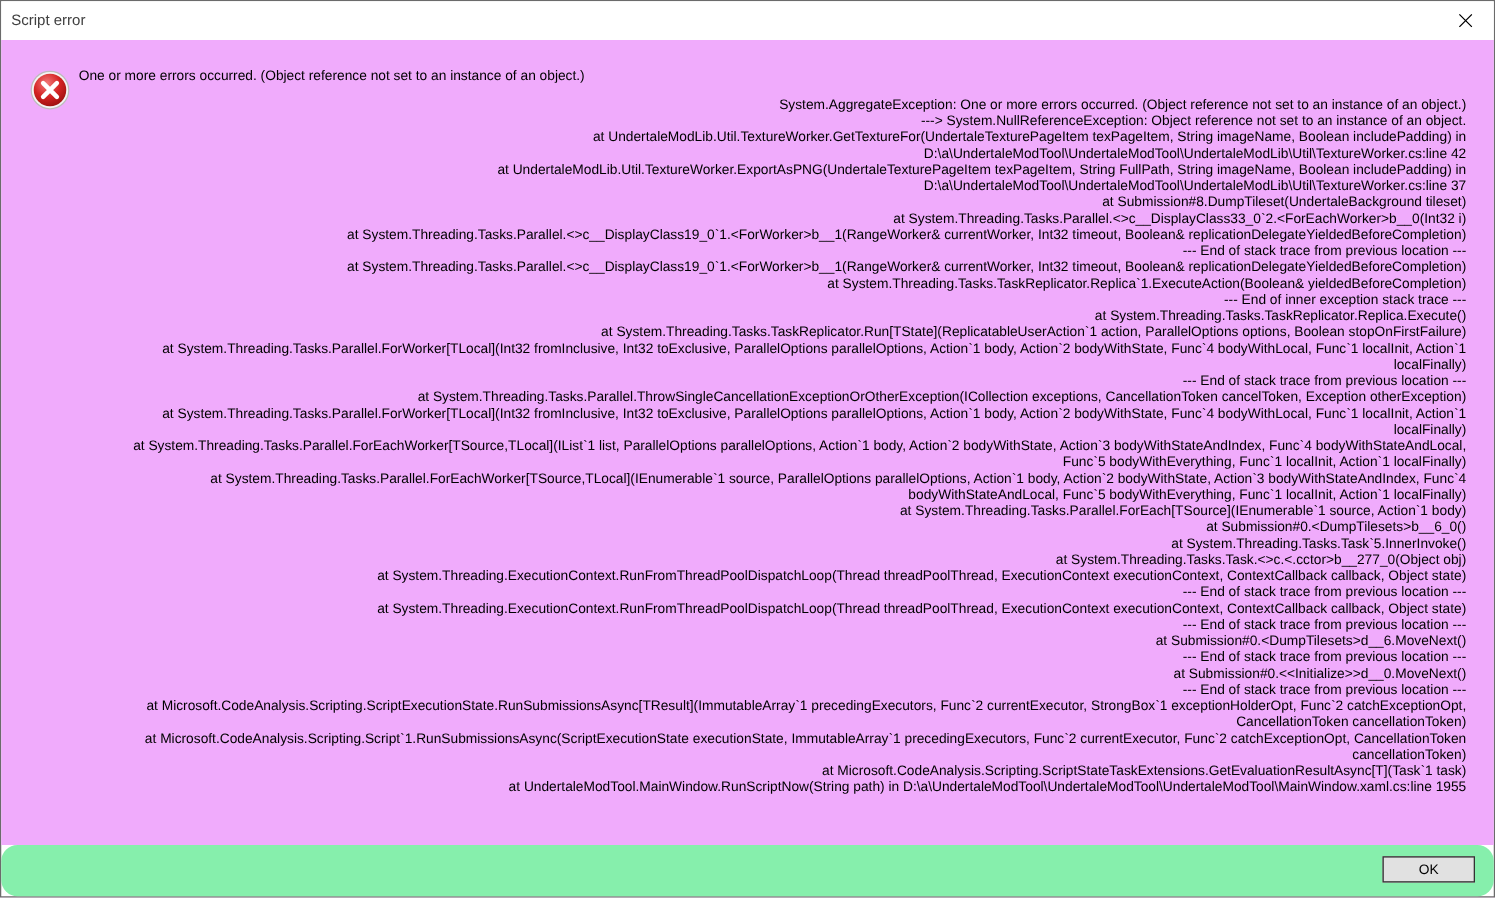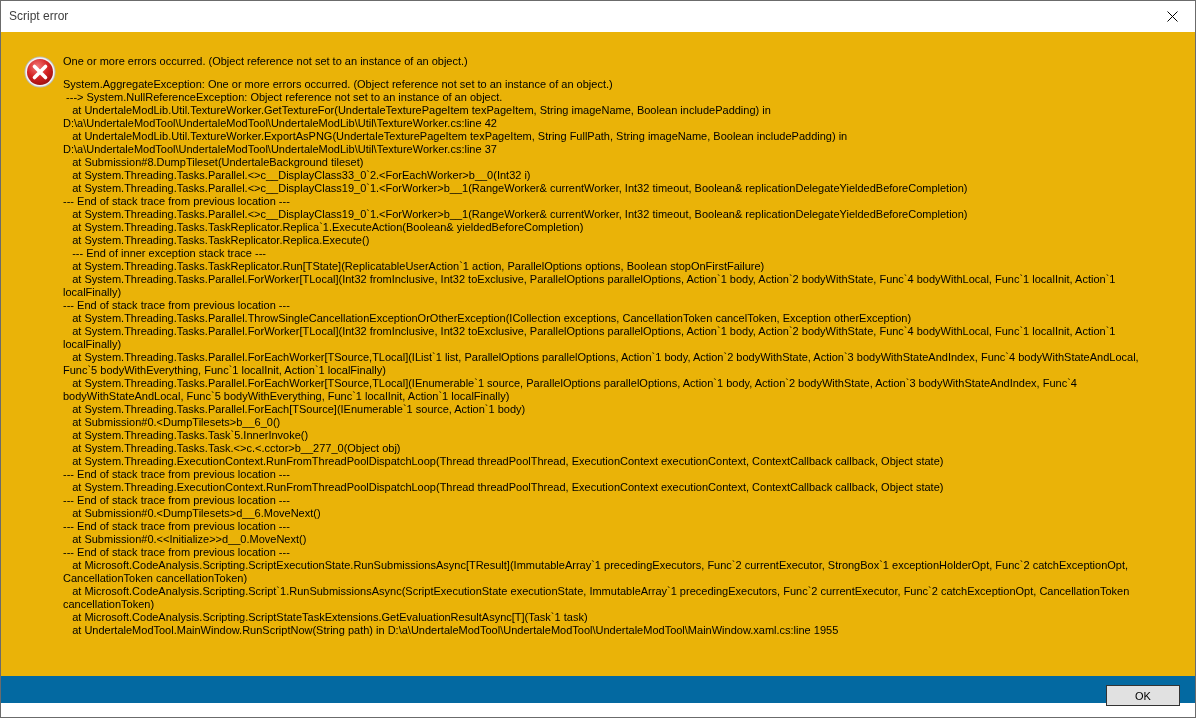--- a/index.html
+++ b/index.html
@@ -2,27 +2,27 @@
 <html><head>
 <meta charset="utf-8">
 <style>
   html, body { margin:0; padding:0; }
   body { width:1196px; height:718px; overflow:hidden; background:#ffffff; font-family:"Liberation Sans", "DejaVu Sans", sans-serif; }
   .window { position:absolute; left:0; top:0; width:1194px; height:716px; border:1px solid #6b6b6b; border-top:1px solid #6b6b6b; background:#fff; }
   .titlebar { position:absolute; left:0; top:0; width:100%; height:31px; background:#fff; }
   .title { position:absolute; left:8px; top:8px; font-size:12px; color:#404040; }
   .close-btn { position:absolute; right:0; top:0; width:46px; height:31px; display:flex; align-items:center; justify-content:center; cursor:pointer; }
   .close-btn svg { display:block; }
-  .content { position:absolute; left:0; top:31px; width:100%; height:644px; background:#eab308; }
+  .content { position:absolute; left:0; top:31px; width:100%; height:644px; background:#f0abfc; }
   .error-icon { position:absolute; left:23px; top:24px; width:32px; height:32px; }
   .messages { position:absolute; left:62px; top:23px; width:1110px; font-size:11px; line-height:13px; color:#000; }
   .msg-main { margin:0 0 10px 0; white-space:pre; }
   .trace { margin:0; padding:0; list-style:none; }
-  .trace li { white-space:pre-wrap; word-break:normal; }
-  .footer { position:absolute; left:0; top:675px; width:100%; height:27px; background:#0369a1; }
+  .trace li { white-space:pre-wrap; word-break:normal;text-align:right; }
+  .footer { position:absolute; left:0; top:675px; width:100%; height:41px; background:#86efac;border-radius:13px; }
   .ok-btn { position:absolute; left:1105px; top:9px; width:74px; height:21px; background:#e1e1e1; border:1px solid #adadad; box-shadow: inset 0 0 0 1px #e1e1e1; outline:1px solid #333; outline-offset:-1px; font-size:11px; color:#000; display:flex; align-items:center; justify-content:center; cursor:pointer; box-sizing:border-box; font-family:"Liberation Sans", sans-serif; }
 </style>
 </head>
 <body>
 
 <div class="window">
   <div class="titlebar">
     <span class="title">Script error</span>
     <div class="close-btn">
       <span>
@@ -56,22 +56,22 @@
         <li>System.AggregateException: One or more errors occurred. (Object reference not set to an instance of an object.)</li>
         <li> ---&gt; System.NullReferenceException: Object reference not set to an instance of an object.</li>
         <li>   at UndertaleModLib.Util.TextureWorker.GetTextureFor(UndertaleTexturePageItem texPageItem, String imageName, Boolean includePadding) in D:\a\UndertaleModTool\UndertaleModTool\UndertaleModLib\Util\TextureWorker.cs:line 42</li>
         <li>   at UndertaleModLib.Util.TextureWorker.ExportAsPNG(UndertaleTexturePageItem texPageItem, String FullPath, String imageName, Boolean includePadding) in D:\a\UndertaleModTool\UndertaleModTool\UndertaleModLib\Util\TextureWorker.cs:line 37</li>
         <li>   at Submission#8.DumpTileset(UndertaleBackground tileset)</li>
         <li>   at System.Threading.Tasks.Parallel.&lt;&gt;c__DisplayClass33_0`2.&lt;ForEachWorker&gt;b__0(Int32 i)</li>
         <li>   at System.Threading.Tasks.Parallel.&lt;&gt;c__DisplayClass19_0`1.&lt;ForWorker&gt;b__1(RangeWorker&amp; currentWorker, Int32 timeout, Boolean&amp; replicationDelegateYieldedBeforeCompletion)</li>
         <li>--- End of stack trace from previous location ---</li>
         <li>   at System.Threading.Tasks.Parallel.&lt;&gt;c__DisplayClass19_0`1.&lt;ForWorker&gt;b__1(RangeWorker&amp; currentWorker, Int32 timeout, Boolean&amp; replicationDelegateYieldedBeforeCompletion)</li>
         <li>   at System.Threading.Tasks.TaskReplicator.Replica`1.ExecuteAction(Boolean&amp; yieldedBeforeCompletion)</li>
+        <li>   --- End of inner exception stack trace ---</li>
         <li>   at System.Threading.Tasks.TaskReplicator.Replica.Execute()</li>
-        <li>   --- End of inner exception stack trace ---</li>
         <li>   at System.Threading.Tasks.TaskReplicator.Run[TState](ReplicatableUserAction`1 action, ParallelOptions options, Boolean stopOnFirstFailure)</li>
         <li>   at System.Threading.Tasks.Parallel.ForWorker[TLocal](Int32 fromInclusive, Int32 toExclusive, ParallelOptions parallelOptions, Action`1 body, Action`2 bodyWithState, Func`4 bodyWithLocal, Func`1 localInit, Action`1 localFinally)</li>
         <li>--- End of stack trace from previous location ---</li>
         <li>   at System.Threading.Tasks.Parallel.ThrowSingleCancellationExceptionOrOtherException(ICollection exceptions, CancellationToken cancelToken, Exception otherException)</li>
         <li>   at System.Threading.Tasks.Parallel.ForWorker[TLocal](Int32 fromInclusive, Int32 toExclusive, ParallelOptions parallelOptions, Action`1 body, Action`2 bodyWithState, Func`4 bodyWithLocal, Func`1 localInit, Action`1 localFinally)</li>
         <li>   at System.Threading.Tasks.Parallel.ForEachWorker[TSource,TLocal](IList`1 list, ParallelOptions parallelOptions, Action`1 body, Action`2 bodyWithState, Action`3 bodyWithStateAndIndex, Func`4 bodyWithStateAndLocal, Func`5 bodyWithEverything, Func`1 localInit, Action`1 localFinally)</li>
         <li>   at System.Threading.Tasks.Parallel.ForEachWorker[TSource,TLocal](IEnumerable`1 source, ParallelOptions parallelOptions, Action`1 body, Action`2 bodyWithState, Action`3 bodyWithStateAndIndex, Func`4 bodyWithStateAndLocal, Func`5 bodyWithEverything, Func`1 localInit, Action`1 localFinally)</li>
         <li>   at System.Threading.Tasks.Parallel.ForEach[TSource](IEnumerable`1 source, Action`1 body)</li>
         <li>   at Submission#0.&lt;DumpTilesets&gt;b__6_0()</li>
         <li>   at System.Threading.Tasks.Task`5.InnerInvoke()</li>

